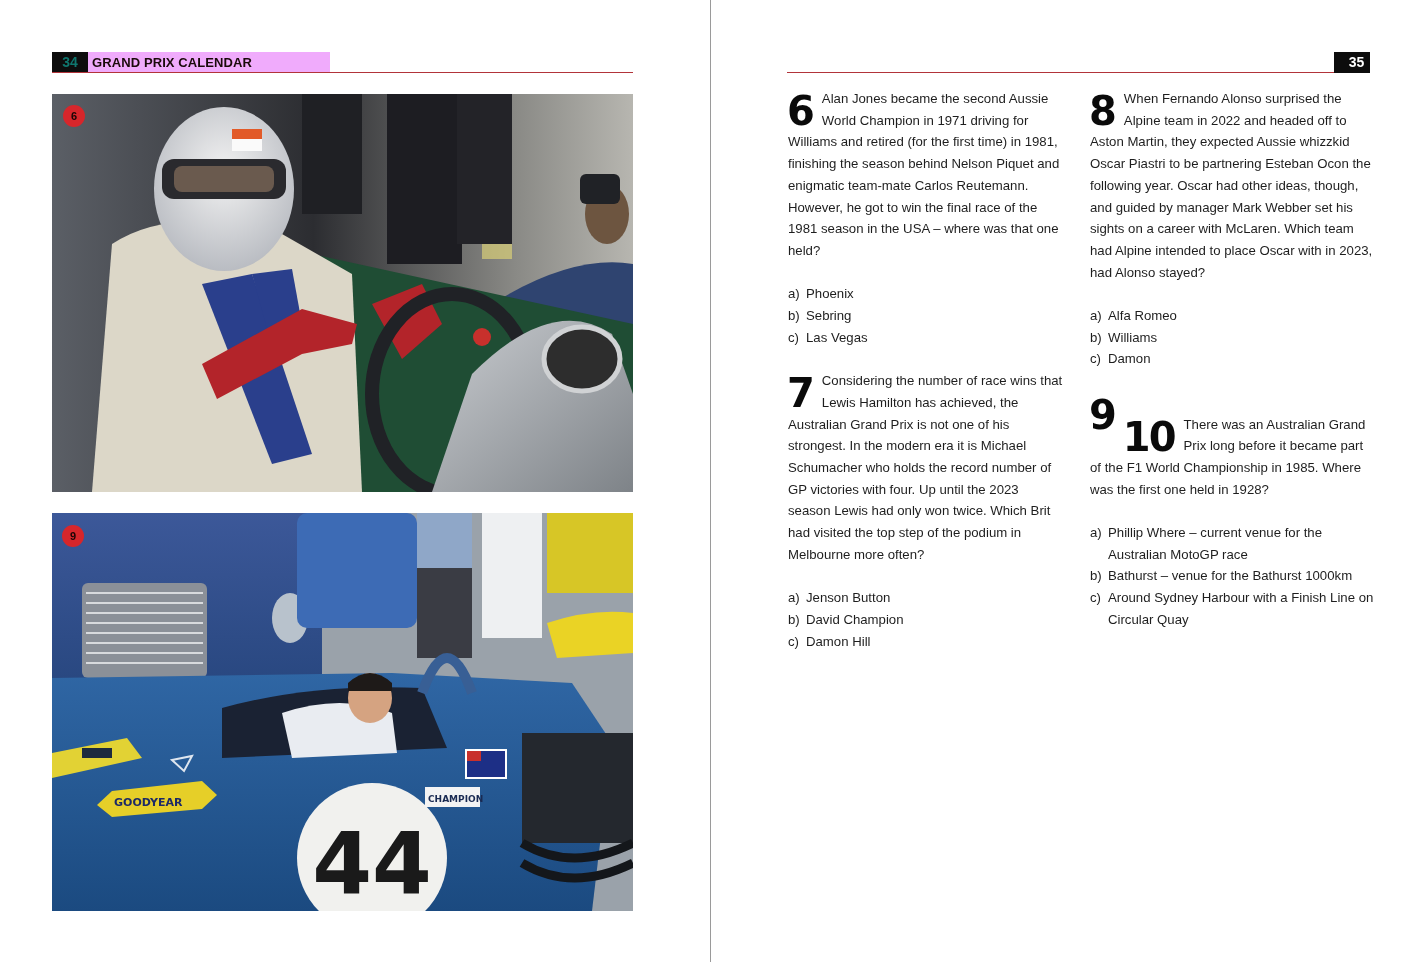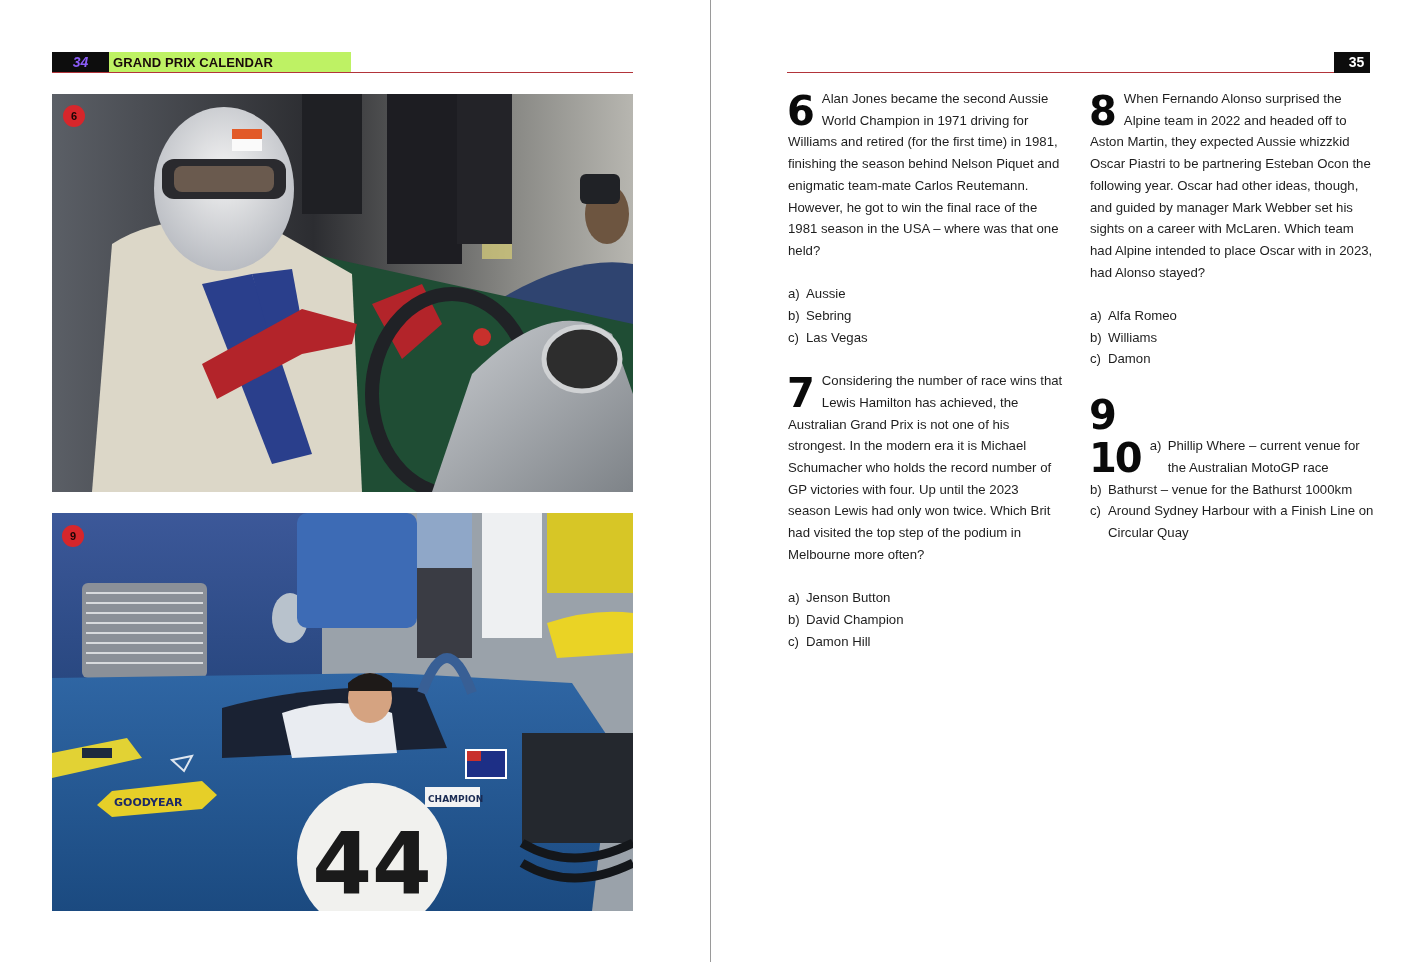--- a/index.html
+++ b/index.html
@@ -4,22 +4,22 @@
 <style>
   * { box-sizing: border-box; margin: 0; padding: 0; }
   html, body { width: 1421px; height: 962px; background: #ffffff; overflow: hidden; }
   body { position: relative; font-family: "Liberation Sans", "DejaVu Sans", sans-serif; color: #1a1a1a; }
 
   .spread { position: absolute; left: 0; top: 0; width: 1421px; height: 962px; }
   .gutter { position: absolute; left: 710px; top: 0; width: 1px; height: 962px; background: #9a9a9a; }
 
   
   .hdr-left { position: absolute; left: 52px; top: 52px; height: 21px; display: flex; }
-  .pgnum-left { width: 57px; height: 21px; background: #0d0d0d; color: #8b5cf6; font-weight: bold; font-size: 14px; line-height: 21px; text-align: center; font-style: italic; }
-  .hdr-title { width: 242px; height: 21px; background: #bef264; color: #1a0a0a; font-weight: bold; font-size: 13px; line-height: 21px; padding-left: 4px; letter-spacing: 0.1px; }
+  .pgnum-left { width: 36px; height: 21px; background: #0d0d0d; color: #0f766e; font-weight: bold; font-size: 14px; line-height: 21px; text-align: center; }
+  .hdr-title { width: 242px; height: 21px; background: #f0abfc; color: #1a0a0a; font-weight: bold; font-size: 13px; line-height: 21px; padding-left: 4px; letter-spacing: 0.1px; }
   .rule-left { position: absolute; left: 52px; top: 72px; width: 581px; height: 1px; background: #b2343a; }
 
   
   .rule-right { position: absolute; left: 787px; top: 72px; width: 548px; height: 1px; background: #b2343a; }
   .pgnum-right { position: absolute; left: 1334px; top: 52px; width: 36px; height: 21px; background: #0d0d0d; color: #fff; font-weight: bold; font-size: 14px; line-height: 21px; text-align: center; padding-left: 9px; }
 
   
   .photo { position: absolute; overflow: hidden; }
   .photo1 { left: 52px; top: 94px; width: 581px; height: 398px; background: #3d4045; }
   .photo2 { left: 52px; top: 513px; width: 581px; height: 398px; background: #2d4f8a; }
@@ -180,21 +180,21 @@
   <div class="rule-right"></div>
   <div class="pgnum-right">35</div>
 
   <div class="col col-a">
     <div class="q">
       <span class="qnum">6</span>
       <span class="qtext">Alan Jones became the second Aussie World Champion in 1971 driving for Williams and retired (for the first time) in 1981, finishing the season behind Nelson Piquet and enigmatic team-mate Carlos Reutemann. However, he got to win the final race of the 1981 season in the USA – where was that one held?</span>
       <ul class="opts">
         <li>
             <span class="opt-letter">a)</span>
-            <span>Aussie</span>
+            <span>Phoenix</span>
           </li>
         <li>
             <span class="opt-letter">b)</span>
             <span>Sebring</span>
           </li>
         <li>
             <span class="opt-letter">c)</span>
             <span>Las Vegas</span>
           </li>
       </ul>
@@ -239,20 +239,21 @@
           </li>
       </ul>
     </div>
     <div class="gap"></div>
     <div class="q">
       <span class="qnum">9</span>
     </div>
     <div class="gap"></div>
     <div class="q">
       <span class="qnum">10</span>
+      <span class="qtext">There was an Australian Grand Prix long before it became part of the F1 World Championship in 1985. Where was the first one held in 1928?</span>
       <ul class="opts">
         <li>
             <span class="opt-letter">a)</span>
             <span>Phillip Where – current venue for the Australian MotoGP race</span>
           </li>
         <li>
             <span class="opt-letter">b)</span>
             <span>Bathurst – venue for the Bathurst 1000km</span>
           </li>
         <li>

